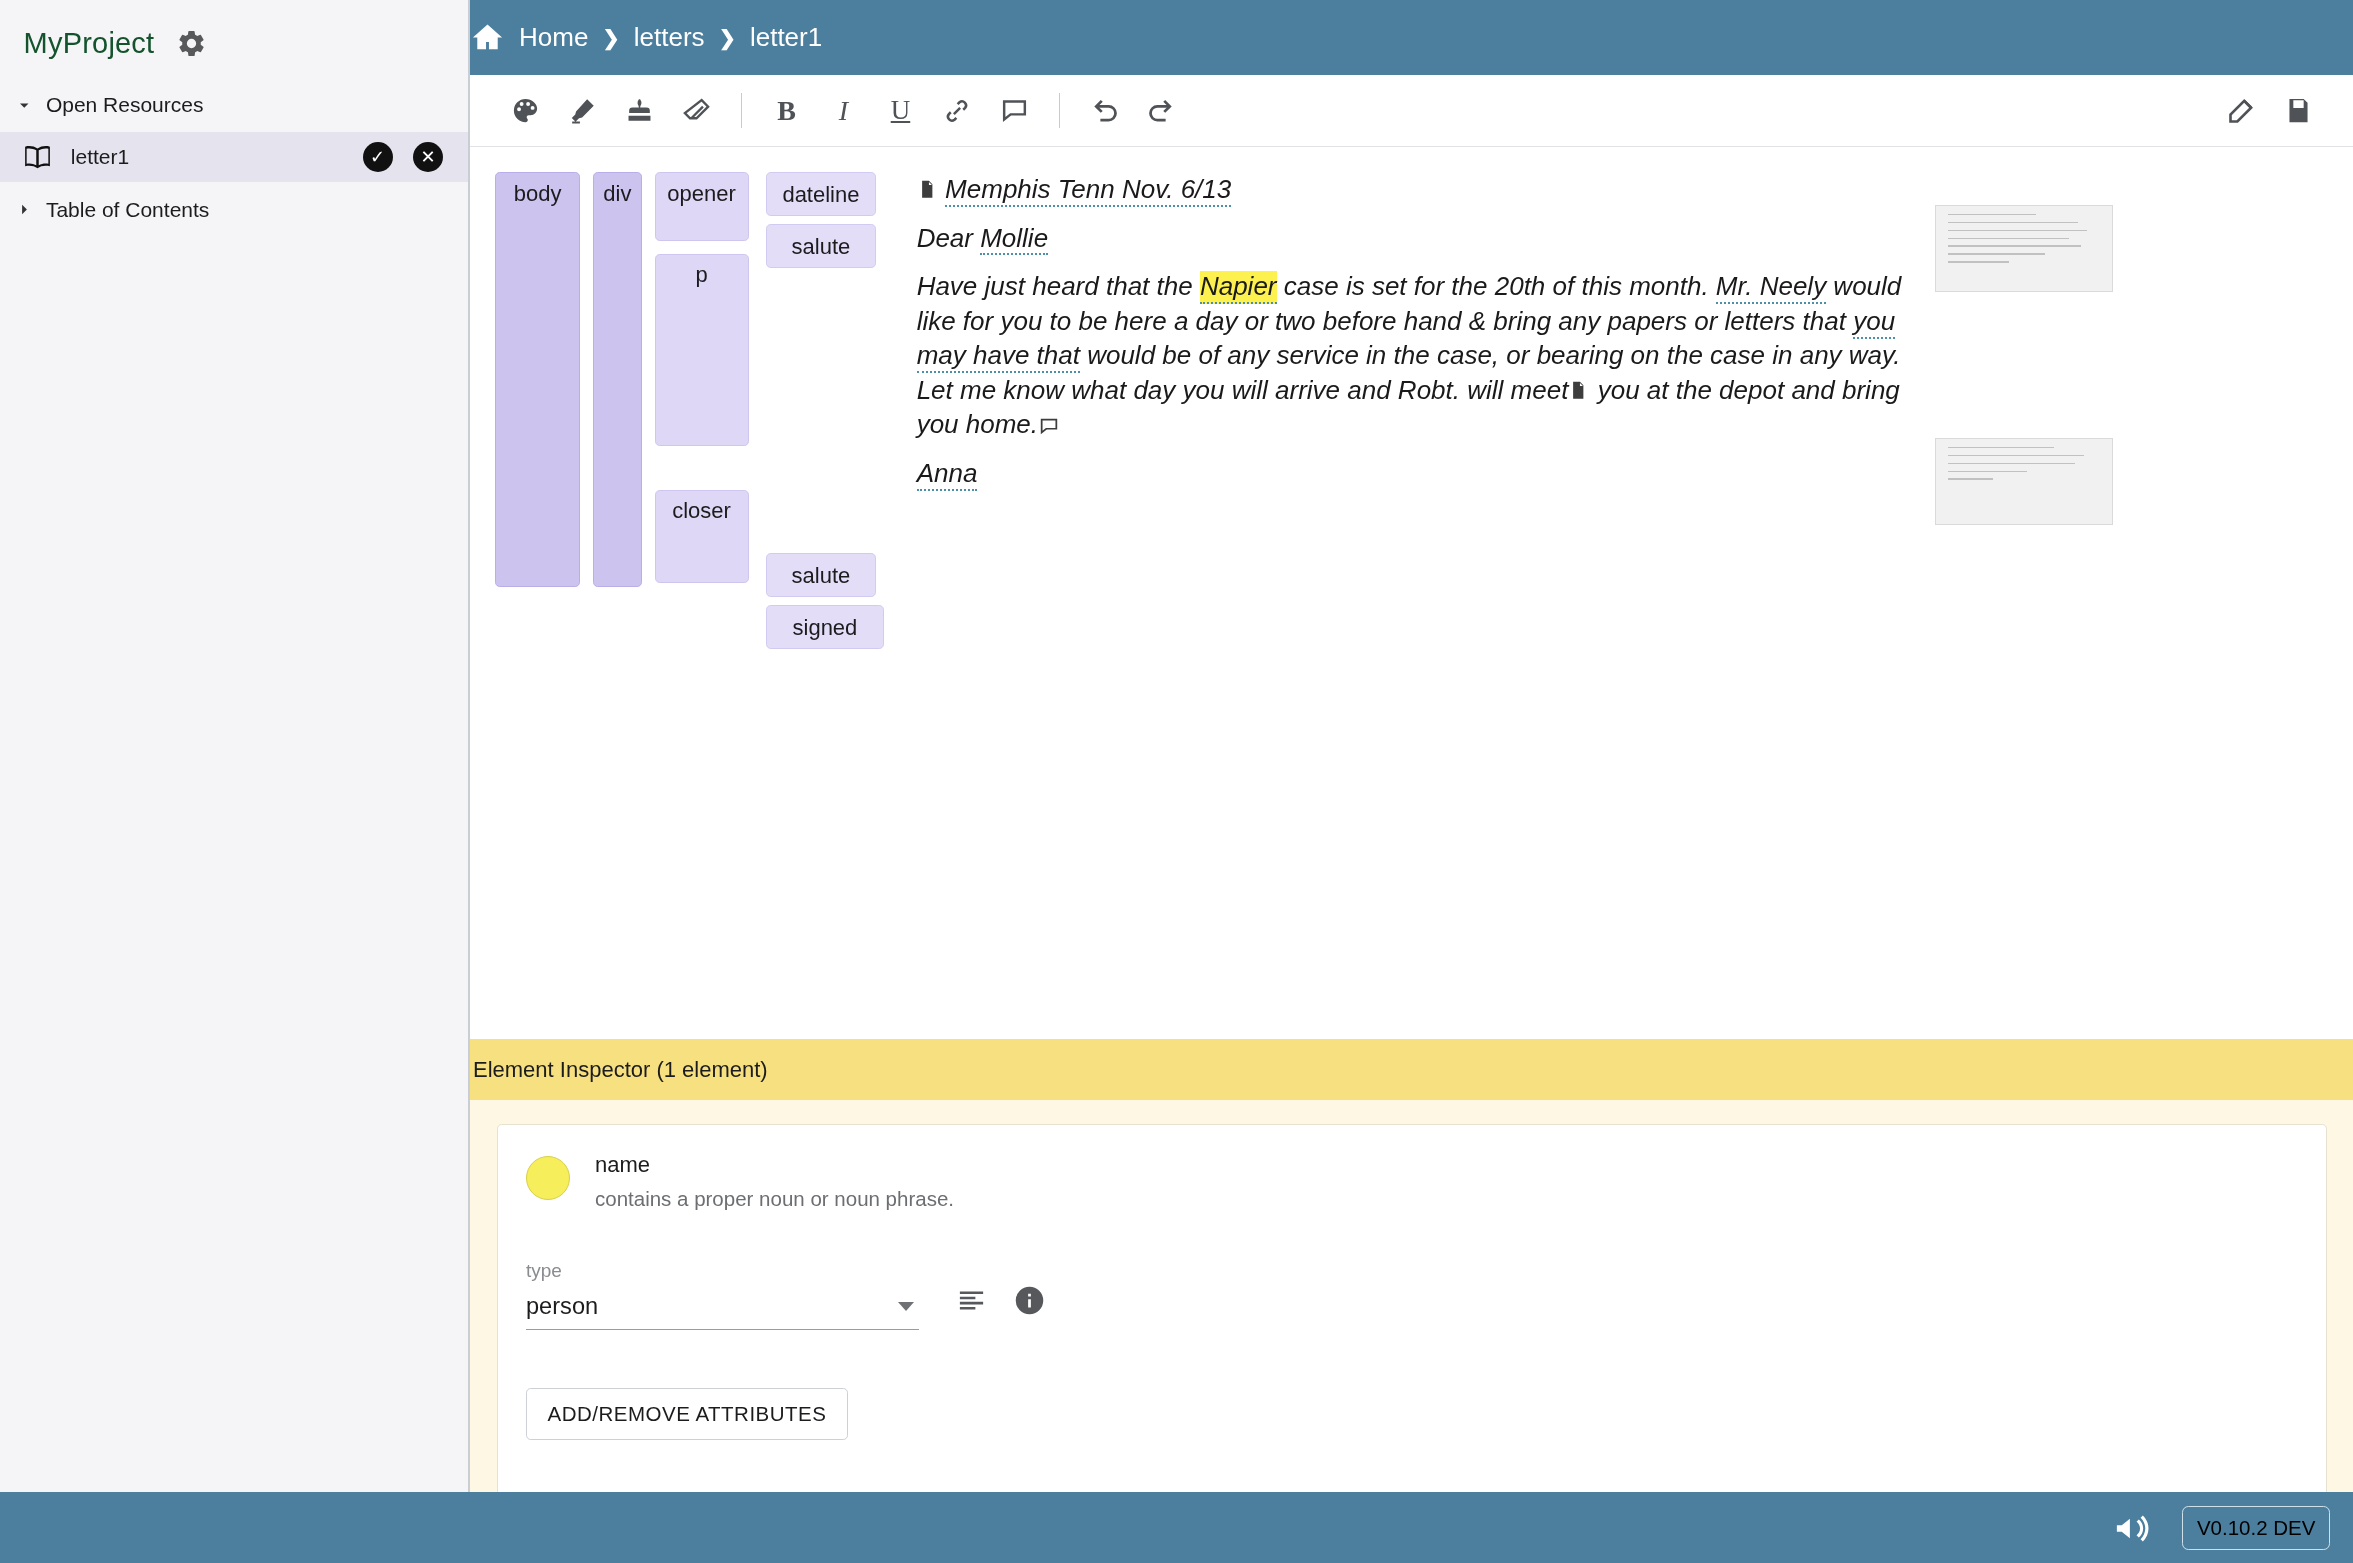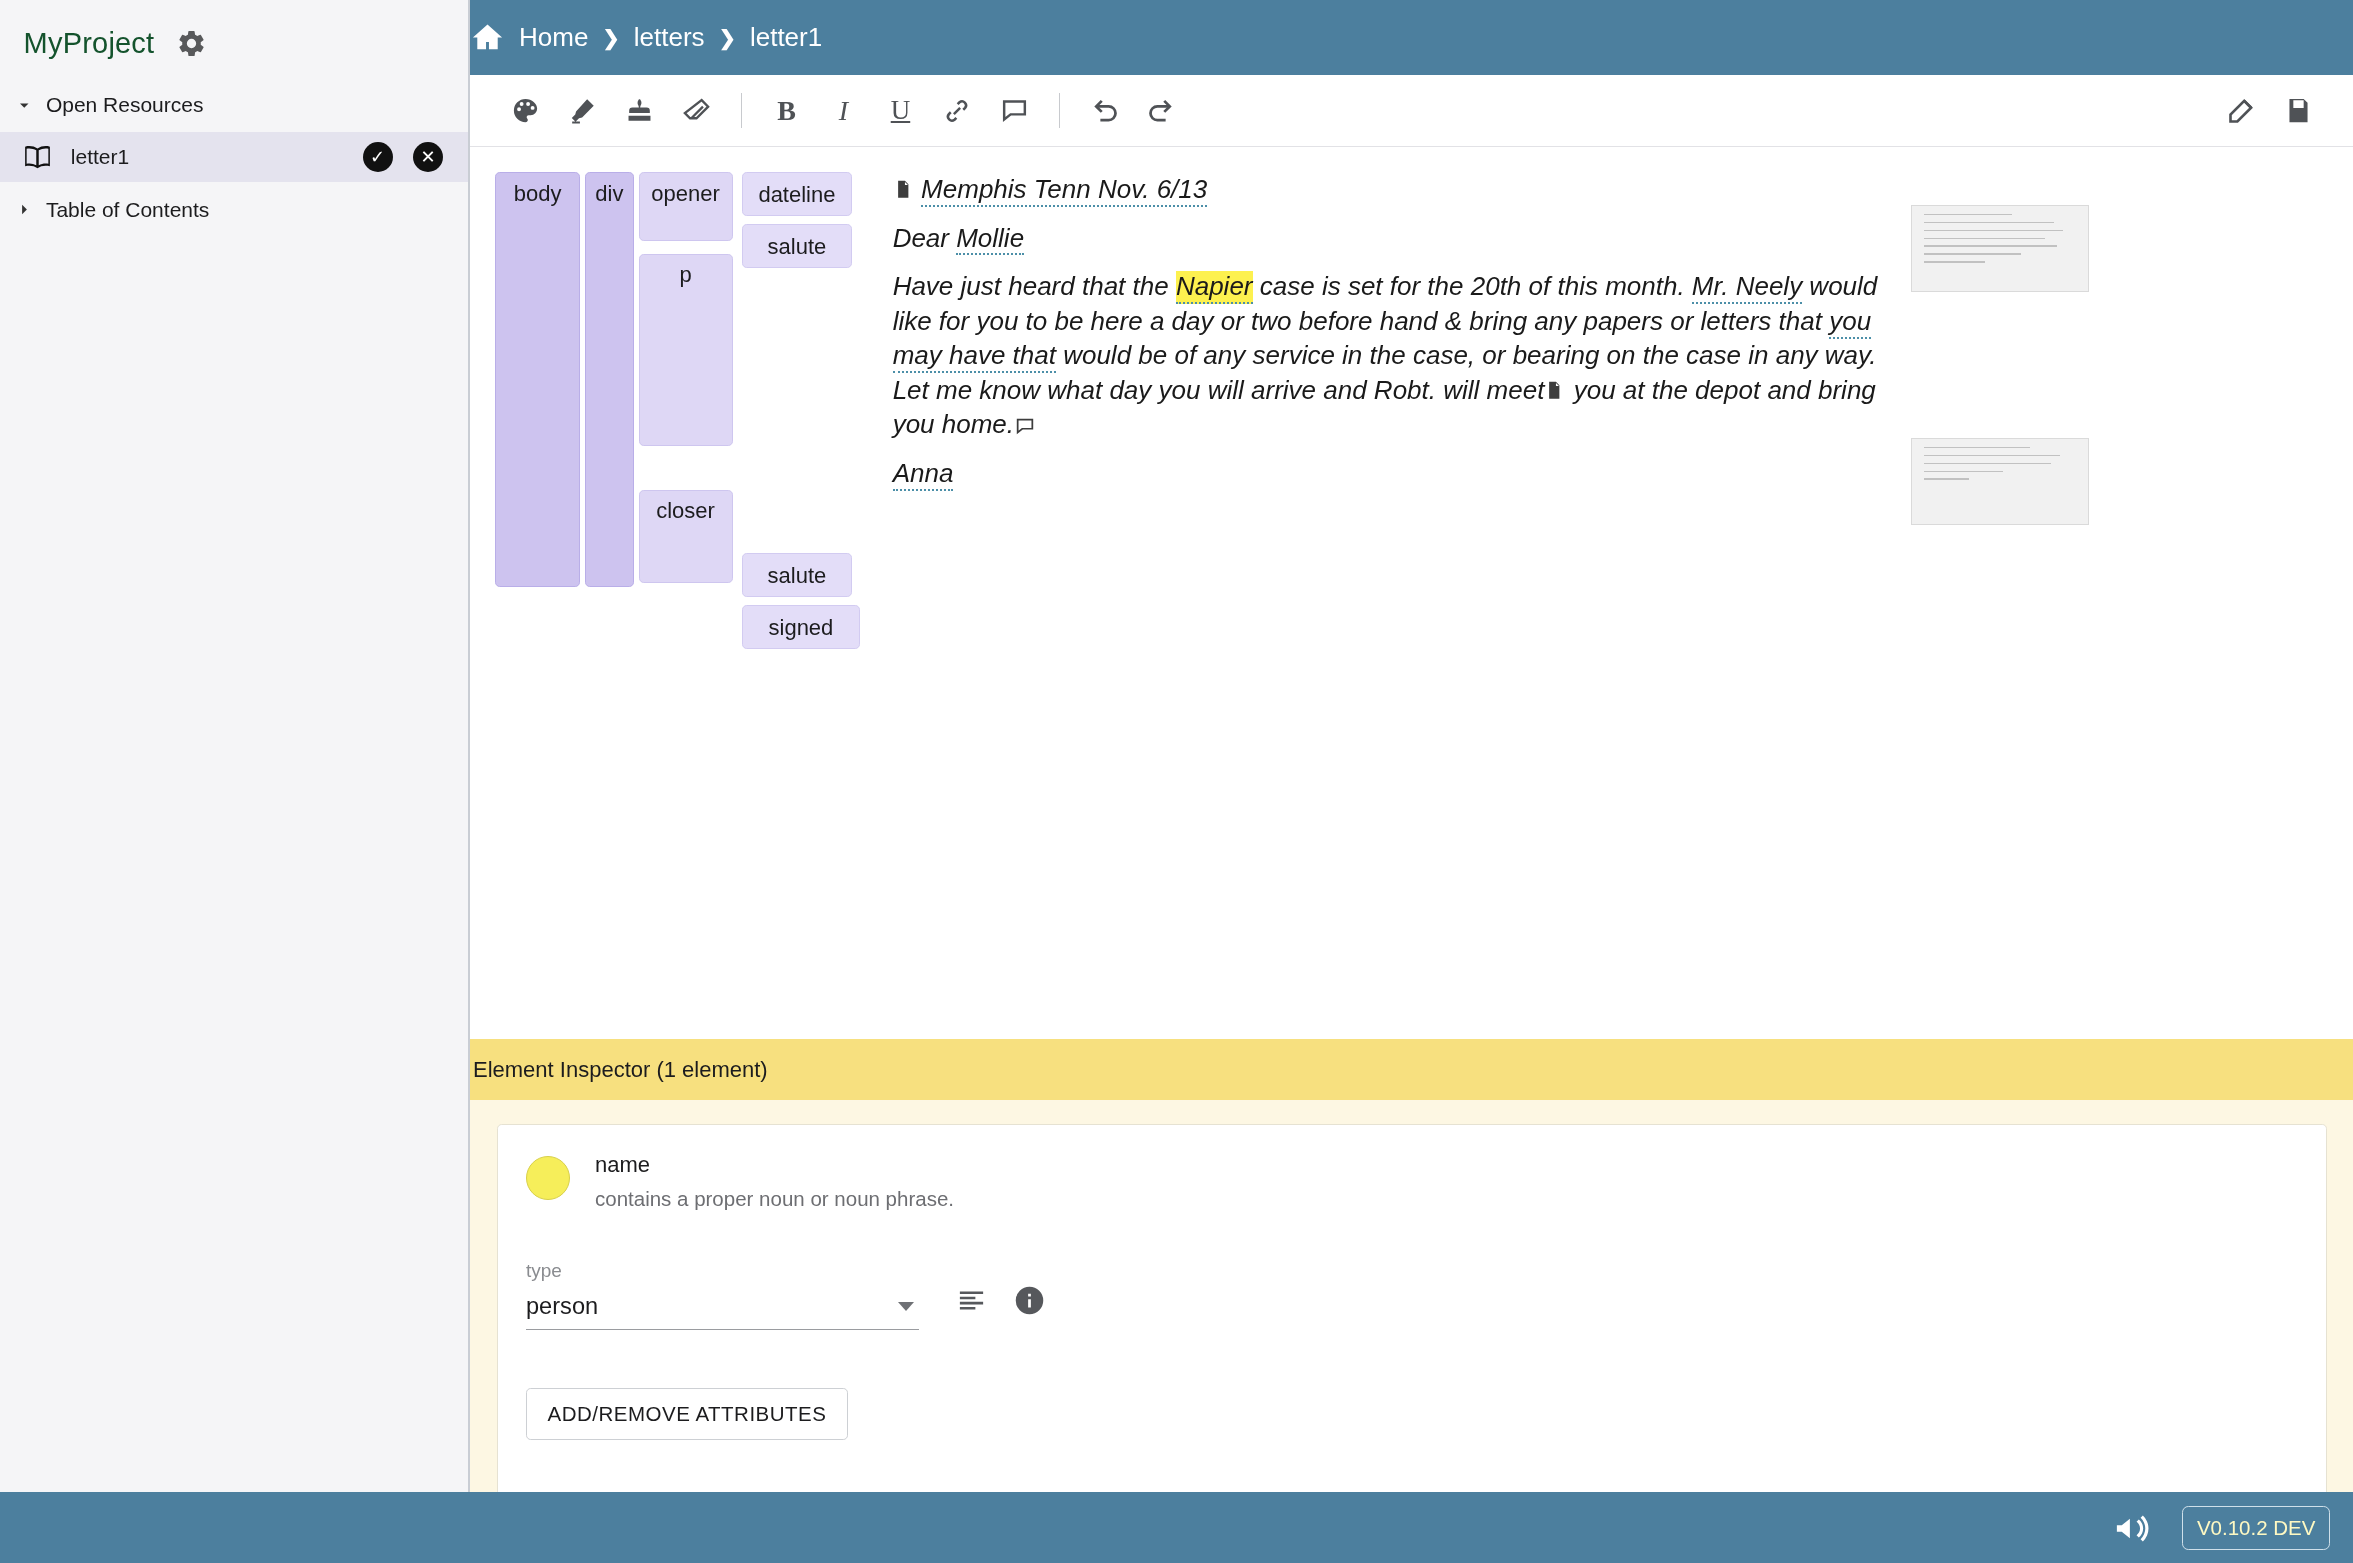--- a/index.html
+++ b/index.html
@@ -178,20 +178,21 @@
     overflow: hidden;
     display: flex;
     padding: 25px 0 0 17.3px;
   }
 
   
   .struct {
     display: flex;
     flex: none;
     margin-left: 7.9px;
+    gap: 8px;
   }
   .blk {
     background: #cdc3ef;
     border: 1.6px solid #b9aee8;
     border-radius: 4.7px;
     font-size: 22px;
     color: #1c1c1e;
     text-align: center;
     padding-top: 7.9px;
     margin-right: 4.7px;
@@ -356,21 +357,21 @@
   }
   .megaphone {
     width: 44px; height: 44px;
     color: #fff;
     display: flex; align-items: center; justify-content: center;
     margin-right: 28px;
   }
   .version-chip {
     border: 1.6px solid #cfe0ea;
     border-radius: 6.3px;
-    color: #fef9c3;
+    color: #000000;
     font-size: 20.5px;
     padding: 9.4px 14px;
   }
 </style>
 </head>
 <body>
 
 <div class="app">
 
   <div class="sidebar">

